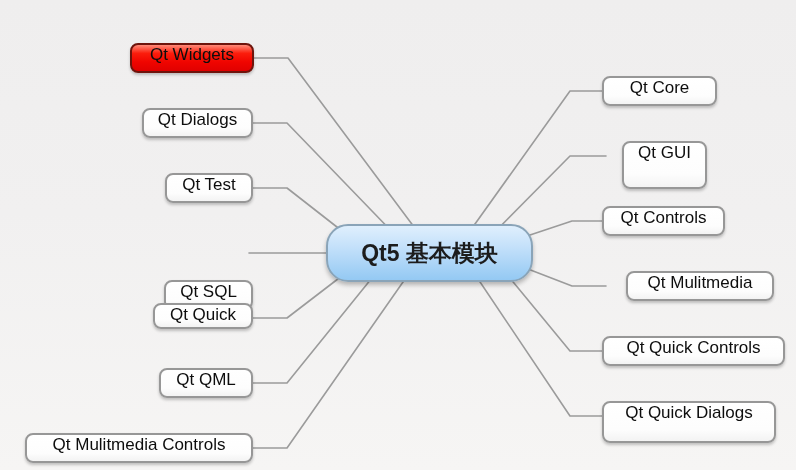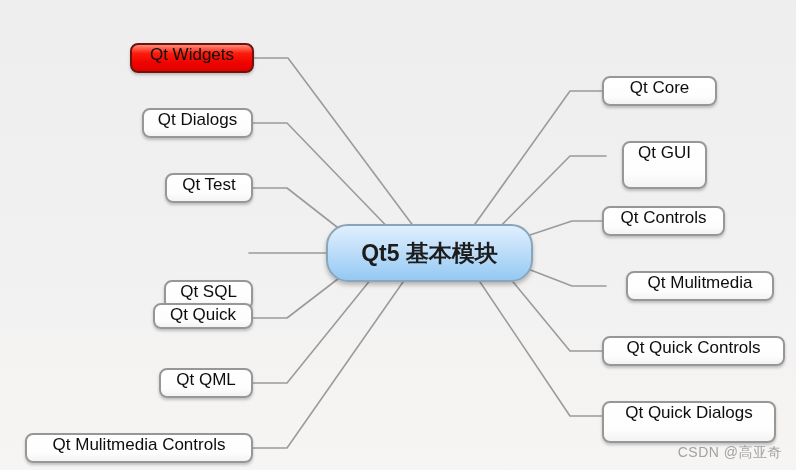--- a/index.html
+++ b/index.html
@@ -124,14 +124,13 @@
       <div class="node" style="left: 602px; top: 336px; width: 183px; height: 30px;">
         <span>Qt Quick Controls</span>
       </div>
       <div class="node" style="left: 602px; top: 401px; width: 174px; height: 42px;">
         <span>Qt Quick Dialogs</span>
       </div>
     </div>
   <div class="center-node" id="center-node" style="left: 326px; top: 224px; width: 207px; height: 58px;">
     <span>Qt5 基本模块</span>
   </div>
-  <div class="watermark" style="color: rgb(162, 162, 162);">CSDN @高亚奇</div>
 </div>
 
 </body></html>

